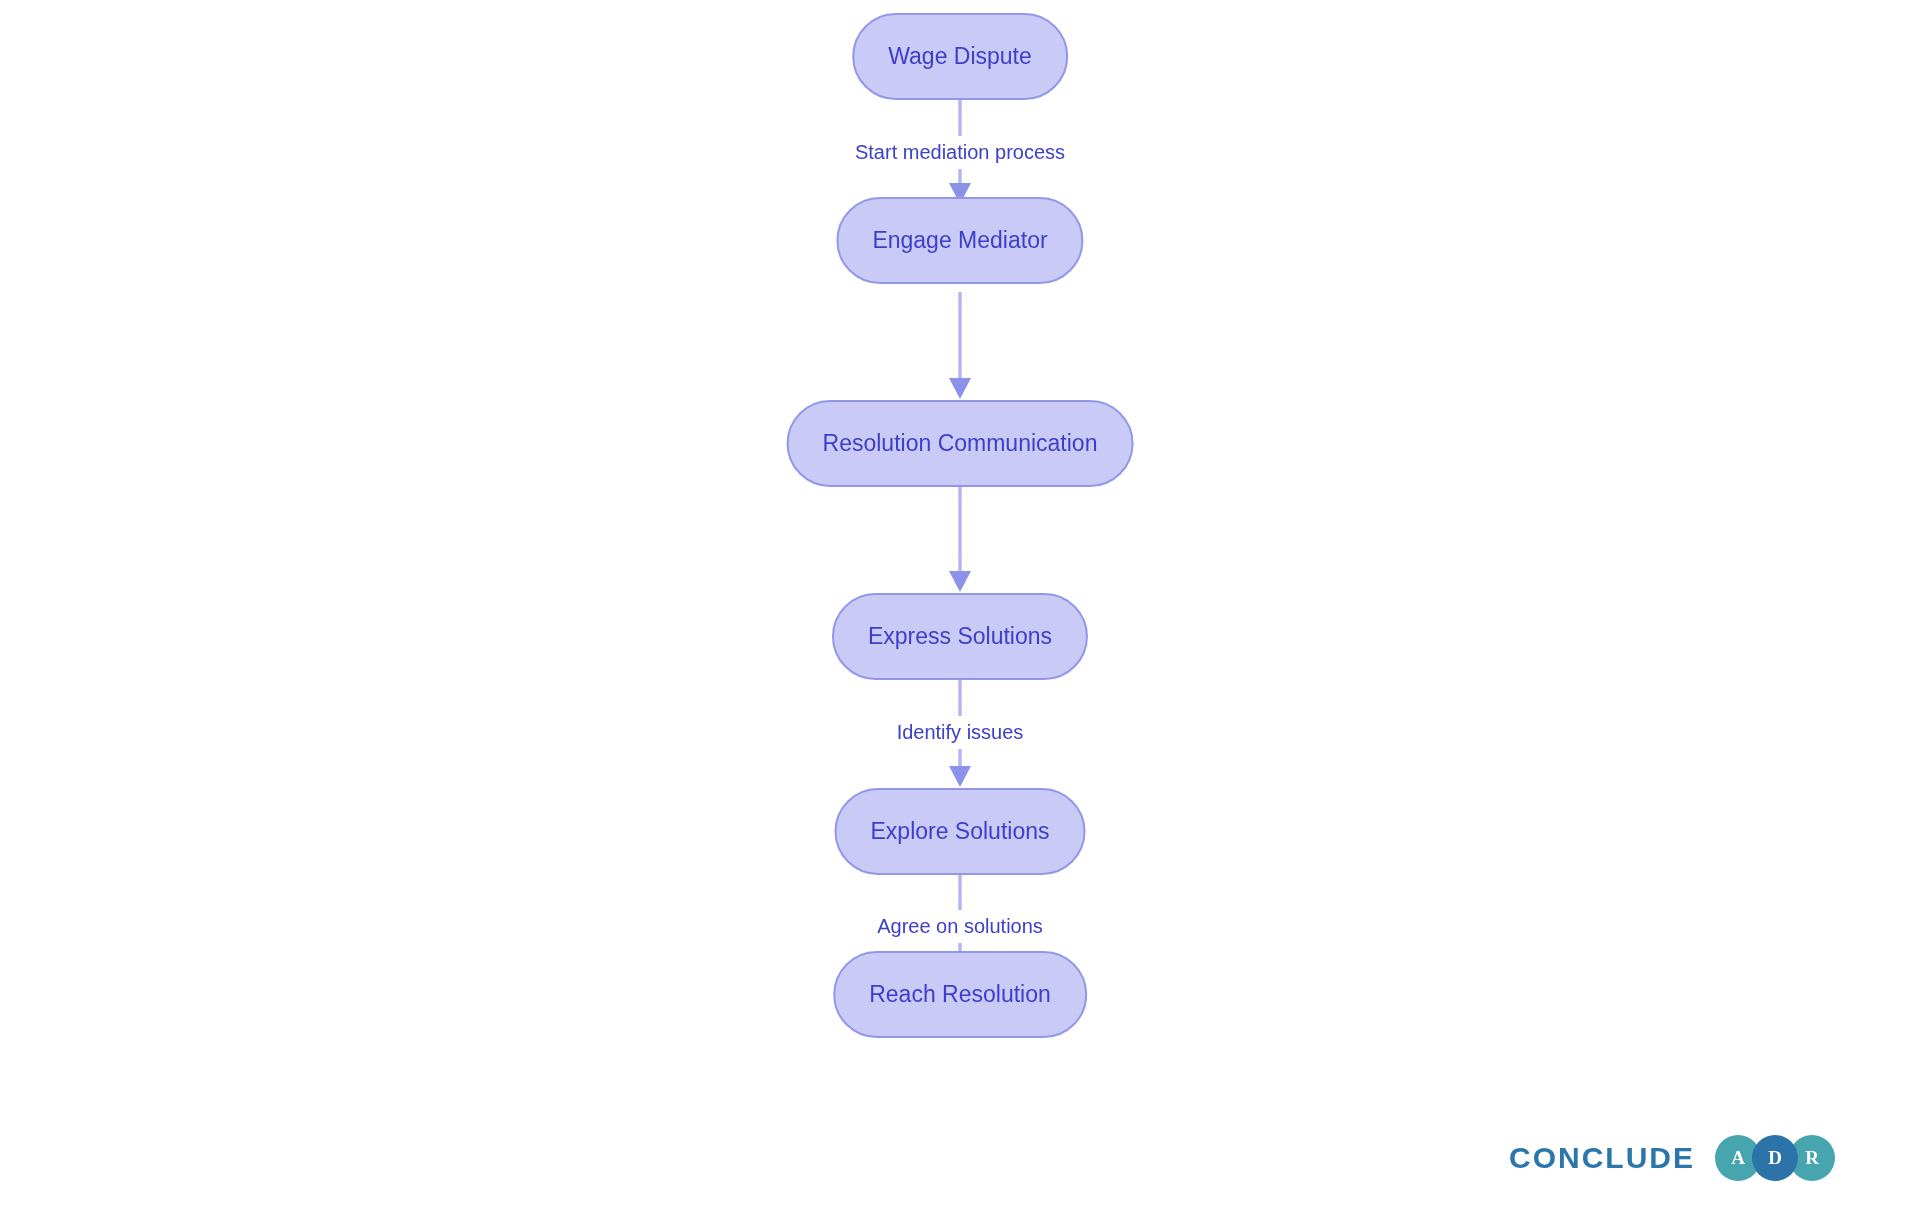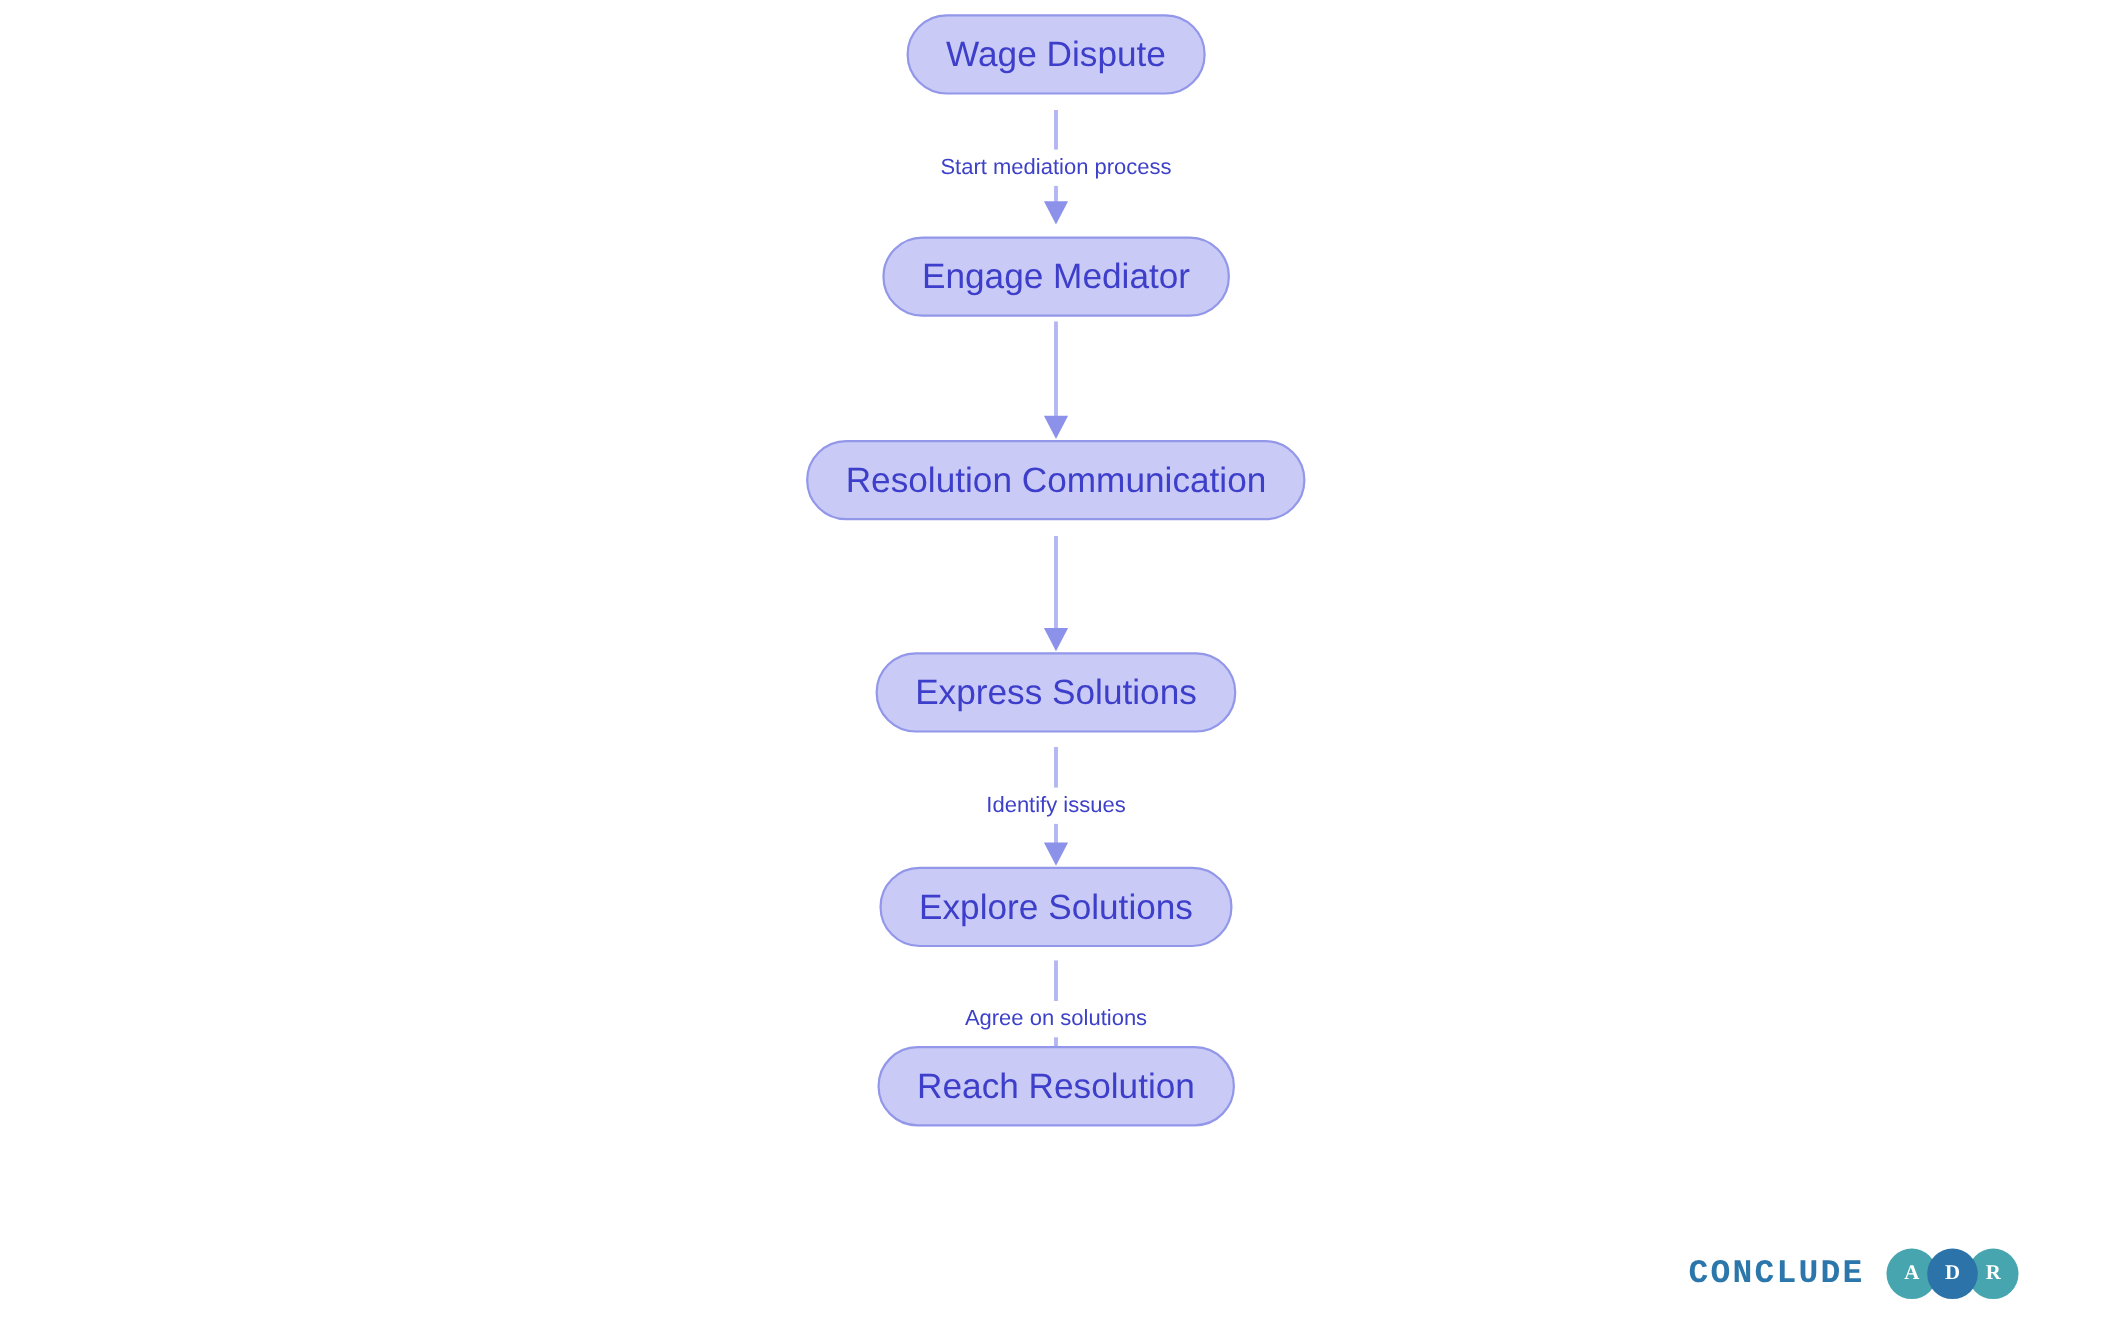--- a/index.html
+++ b/index.html
@@ -3,48 +3,48 @@
 <meta charset="utf-8">
 <style>
   html,body{margin:0;padding:0;background:#fff;}
   .canvas{
     position:relative;width:1920px;height:1215px;overflow:hidden;
     background:var(--page-background,#ffffff);
     font-family:"Liberation Sans","DejaVu Sans",sans-serif;
   }
   .node{
     position:absolute;left:50%;transform:translateX(-50%);
-    height:73px;box-sizing:border-box;
+    height:87px;box-sizing:border-box;
     display:flex;align-items:center;justify-content:center;
     padding:0 34px;white-space:nowrap;
     background:var(--node-fill,#c9caf6);
     border:2px solid var(--node-border,#9297e9);
     border-radius:44px;
     color:var(--node-text,#3d3ec9);
-    font-size:32px;z-index:3;
+    font-size:23px;z-index:3;
   }
   .connector{
     position:absolute;left:50%;transform:translateX(-50%);
     width:30px;z-index:1;
   }
   .conn-line{stroke:var(--arrow-line,#b3b6f2);stroke-width:3.5;}
   .conn-head{fill:var(--arrow-head,#8c92ea);}
   .edge-label{
     position:absolute;left:50%;transform:translateX(-50%);
     color:var(--edge-label-text,#3d40c8);
     font-size:20px;line-height:31px;
     background:var(--page-background,#ffffff);
     padding:1px 10px;white-space:nowrap;z-index:2;
   }
   .logo{
     position:absolute;right:85px;top:1134px;height:48px;
     display:flex;align-items:center;gap:20px;z-index:4;
   }
   .wordmark{
-    font-family:Liberation Mono, monospace;
+    font-family:Liberation Sans, sans-serif;
     font-weight:bold;font-size:30px;letter-spacing:2px;
     color:var(--logo-wordmark,#2b77ab);
   }
   .badges{display:flex;align-items:center;}
   .badge{
     width:46px;height:46px;border-radius:50%;
     display:flex;align-items:center;justify-content:center;
     color:#ffffff;font-family:"Liberation Serif","DejaVu Serif",serif;
     font-weight:bold;font-size:19px;position:relative;z-index:1;
   }
@@ -59,21 +59,21 @@
   <div class="node" style="top:13px">Wage Dispute</div>
 
   <div class="connector" style="top:100px;height:105px">
     <svg width="30" height="105" viewBox="0 0 30 105">
       <line class="conn-line" x1="15" y1="0" x2="15" y2="85"></line>
       <polygon class="conn-head" points="4,83 26,83 15,104"></polygon>
     </svg>
   </div>
   <div class="edge-label" style="top:136px">Start mediation process</div>
 
-  <div class="node" style="top:215px">Engage Mediator</div>
+  <div class="node" style="top:197px">Engage Mediator</div>
 
   <div class="connector" style="top:292px;height:108px">
     <svg width="30" height="108" viewBox="0 0 30 108">
       <line class="conn-line" x1="15" y1="0" x2="15" y2="88"></line>
       <polygon class="conn-head" points="4,86 26,86 15,107"></polygon>
     </svg>
   </div>
 
   <div class="node" style="top:400px">Resolution Communication</div>
 

